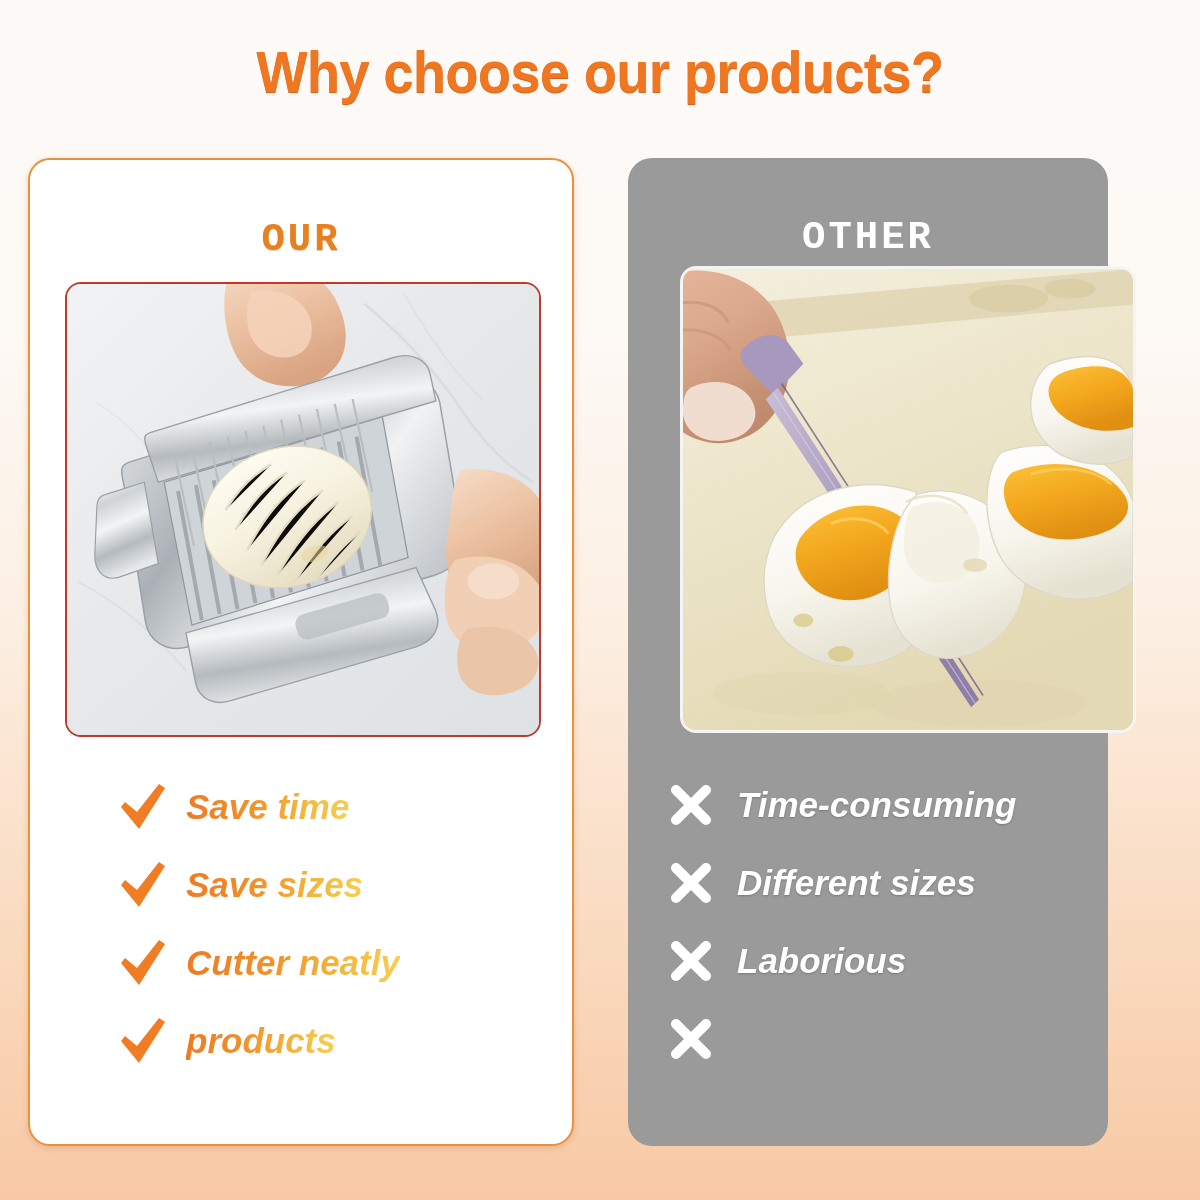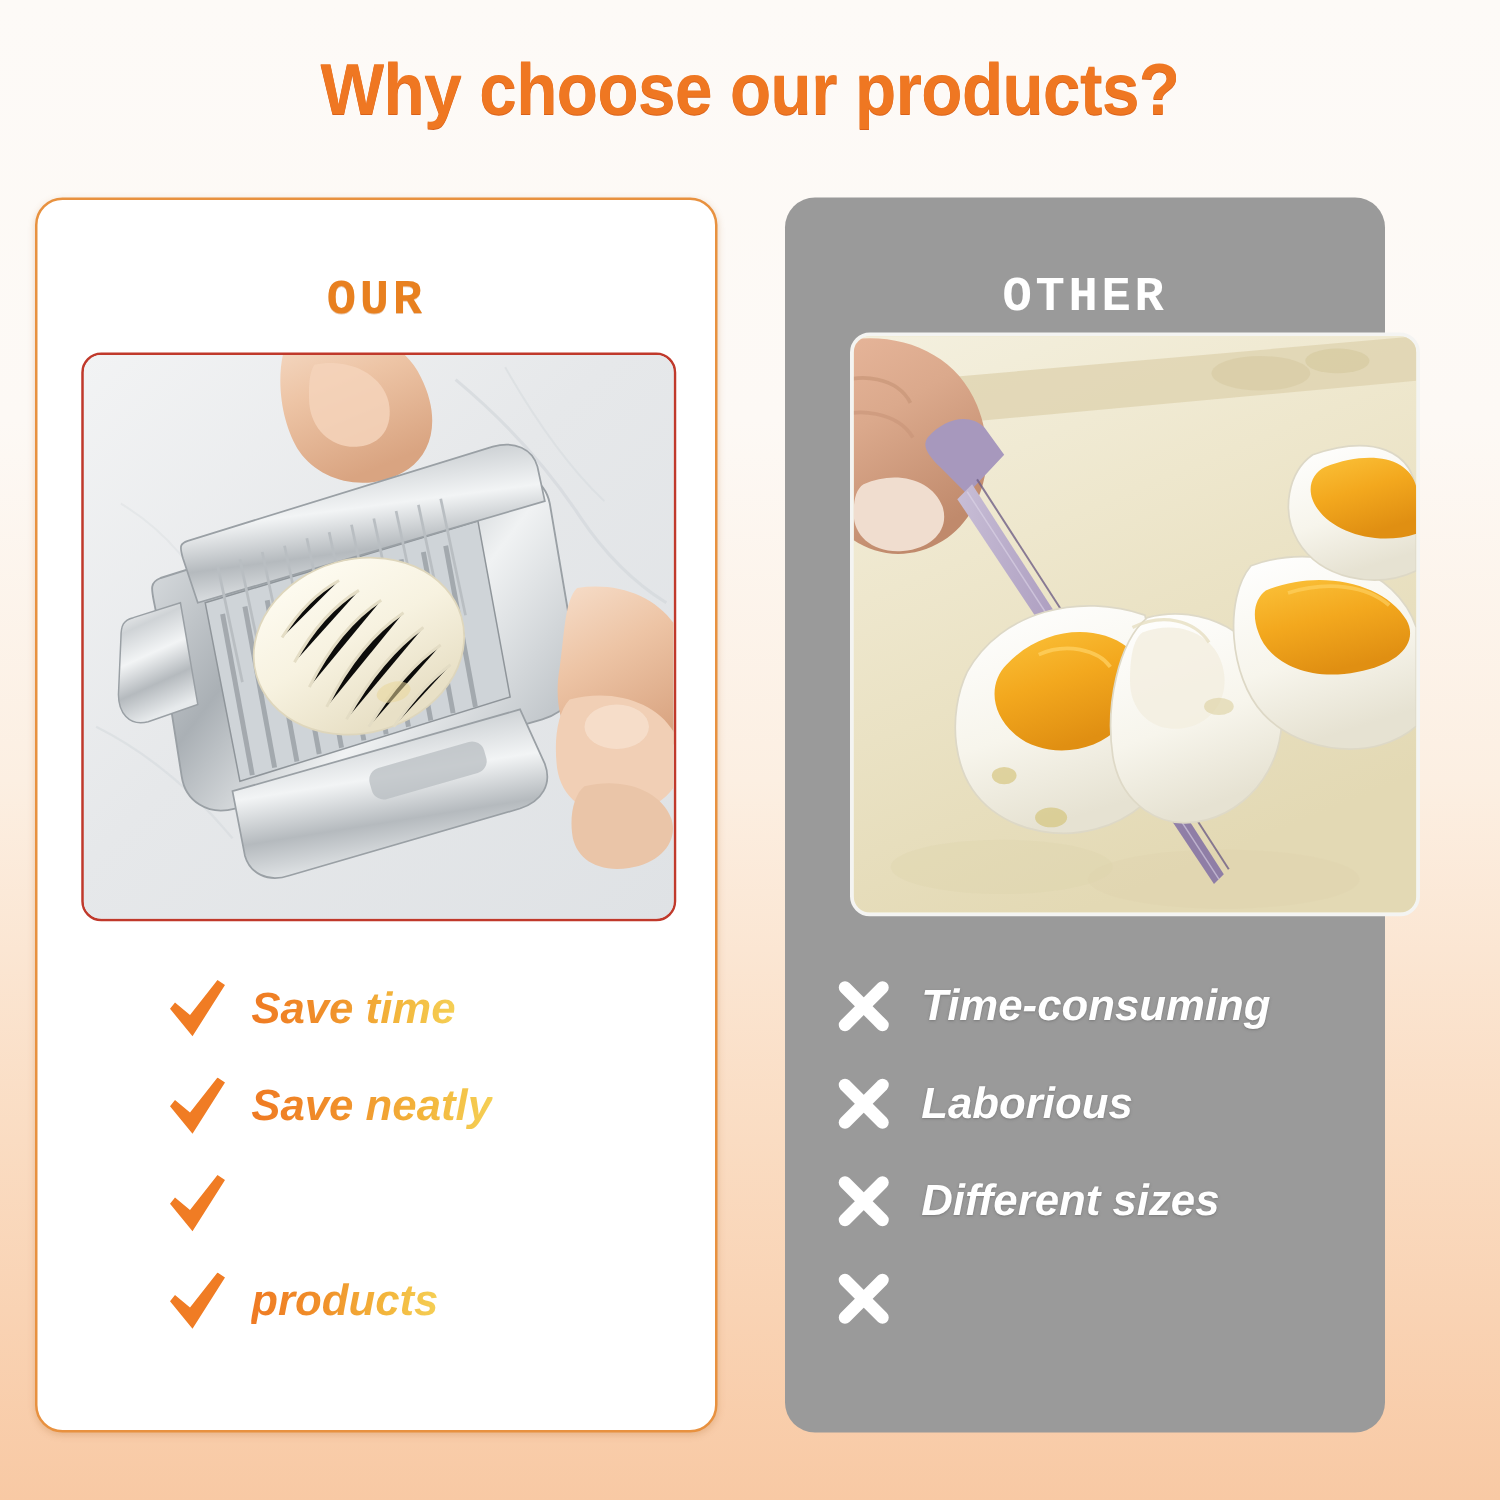--- a/index.html
+++ b/index.html
@@ -102,21 +102,21 @@
   }
 
   .photo svg { display: block; width: 100%; height: 100%; }
 
   
   .feature-list {
     position: absolute;
     left: 0;
     width: 100%;
   }
-  .list-our   { top: 608px; padding-left: 88px; margin-left: 15px; }
+  .list-our   { top: 608px; padding-left: 88px; }
   .list-other { top: 608px; padding-left: 41px; }
 
   .feature-row {
     display: flex;
     align-items: center;
     height: 78px;
   }
 
   .mark {
     width: 58px;
@@ -265,29 +265,30 @@
       </span>
       <span class="feature-label">Save time</span>
     </div>
 
     <div class="feature-row">
       <span class="mark">
         <svg width="50" height="46" viewBox="0 0 50 46">
           <path d="M3 23 L7 18 L19 28 L41 0 L47 4 L21 45 Z" fill="#f07c24"></path>
         </svg>
       </span>
-      <span class="feature-label">Save neatly</span>
+      <span class="feature-label">Save sizes</span>
     </div>
 
     <div class="feature-row">
       <span class="mark">
         <svg width="50" height="46" viewBox="0 0 50 46">
           <path d="M3 23 L7 18 L19 28 L41 0 L47 4 L21 45 Z" fill="#f07c24"></path>
         </svg>
       </span>
+      <span class="feature-label">Cutter neatly</span>
     </div>
 
     <div class="feature-row">
       <span class="mark">
         <svg width="50" height="46" viewBox="0 0 50 46">
           <path d="M3 23 L7 18 L19 28 L41 0 L47 4 L21 45 Z" fill="#f07c24"></path>
         </svg>
       </span>
       <span class="feature-label">products</span>
     </div>
@@ -382,33 +383,33 @@
 
     <div class="feature-row">
       <span class="mark">
         <svg width="44" height="44" viewBox="0 0 44 44">
           <g stroke="#ffffff" stroke-width="10" stroke-linecap="round">
             <line x1="7" y1="7" x2="37" y2="37"></line>
             <line x1="37" y1="7" x2="7" y2="37"></line>
           </g>
         </svg>
       </span>
-      <span class="feature-label">Laborious</span>
+      <span class="feature-label">Different sizes</span>
     </div>
 
     <div class="feature-row">
       <span class="mark">
         <svg width="44" height="44" viewBox="0 0 44 44">
           <g stroke="#ffffff" stroke-width="10" stroke-linecap="round">
             <line x1="7" y1="7" x2="37" y2="37"></line>
             <line x1="37" y1="7" x2="7" y2="37"></line>
           </g>
         </svg>
       </span>
-      <span class="feature-label">Different sizes</span>
+      <span class="feature-label">Laborious</span>
     </div>
 
     <div class="feature-row">
       <span class="mark">
         <svg width="44" height="44" viewBox="0 0 44 44">
           <g stroke="#ffffff" stroke-width="10" stroke-linecap="round">
             <line x1="7" y1="7" x2="37" y2="37"></line>
             <line x1="37" y1="7" x2="7" y2="37"></line>
           </g>
         </svg>

